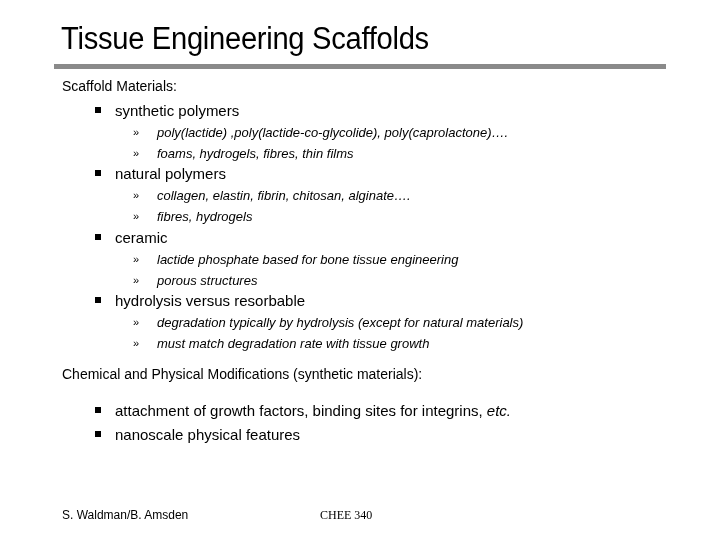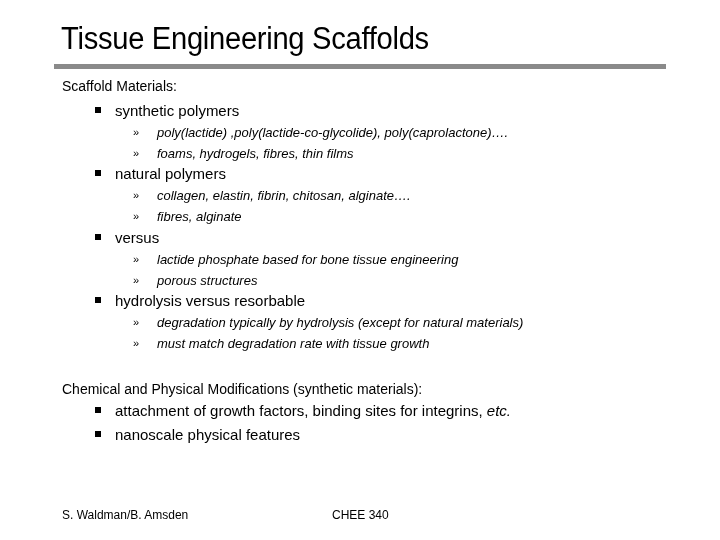--- a/index.html
+++ b/index.html
@@ -118,26 +118,26 @@
   <div class="l1" style="top:165px;">
     <span class="sq"></span>
     <span class="txt">natural polymers</span>
   </div>
   <div class="l2" style="top:188px;">
     <span class="raquo">»</span>
     <span class="txt">collagen, elastin, fibrin, chitosan, alginate….</span>
   </div>
   <div class="l2" style="top:209px;">
     <span class="raquo">»</span>
-    <span class="txt">fibres, alginate</span>
+    <span class="txt">fibres, hydrogels</span>
   </div>
 
   <div class="l1" style="top:229px;">
     <span class="sq"></span>
-    <span class="txt">versus</span>
+    <span class="txt">ceramic</span>
   </div>
   <div class="l2" style="top:252px;">
     <span class="raquo">»</span>
     <span class="txt">lactide phosphate based for bone tissue engineering</span>
   </div>
   <div class="l2" style="top:273px;">
     <span class="raquo">»</span>
     <span class="txt">porous structures</span>
   </div>
 
@@ -147,27 +147,27 @@
   </div>
   <div class="l2" style="top:315px;">
     <span class="raquo">»</span>
     <span class="txt">degradation typically by hydrolysis (except for natural materials)</span>
   </div>
   <div class="l2" style="top:336px;">
     <span class="raquo">»</span>
     <span class="txt">must match degradation rate with tissue growth</span>
   </div>
 
-  <div class="section-heading" style="top:379px;">Chemical and Physical Modifications (synthetic materials):</div>
+  <div class="section-heading" style="top:364px;">Chemical and Physical Modifications (synthetic materials):</div>
 
   <div class="l1" style="top:402px;">
     <span class="sq"></span>
     <span class="txt"><span>attachment of growth factors, binding sites for integrins, </span><em>etc.</em></span>
   </div>
   <div class="l1" style="top:426px;">
     <span class="sq"></span>
     <span class="txt">nanoscale physical features</span>
   </div>
 
   <div class="footer-text" style="left:62px;">S. Waldman/B. Amsden</div>
-  <div class="footer-text" style="left:332px;">CHEE 340</div>
+  <div class="footer-text" style="left:320px;font-family:Liberation Serif, serif;">CHEE 340</div>
 
 </div>
 
 </body></html>

